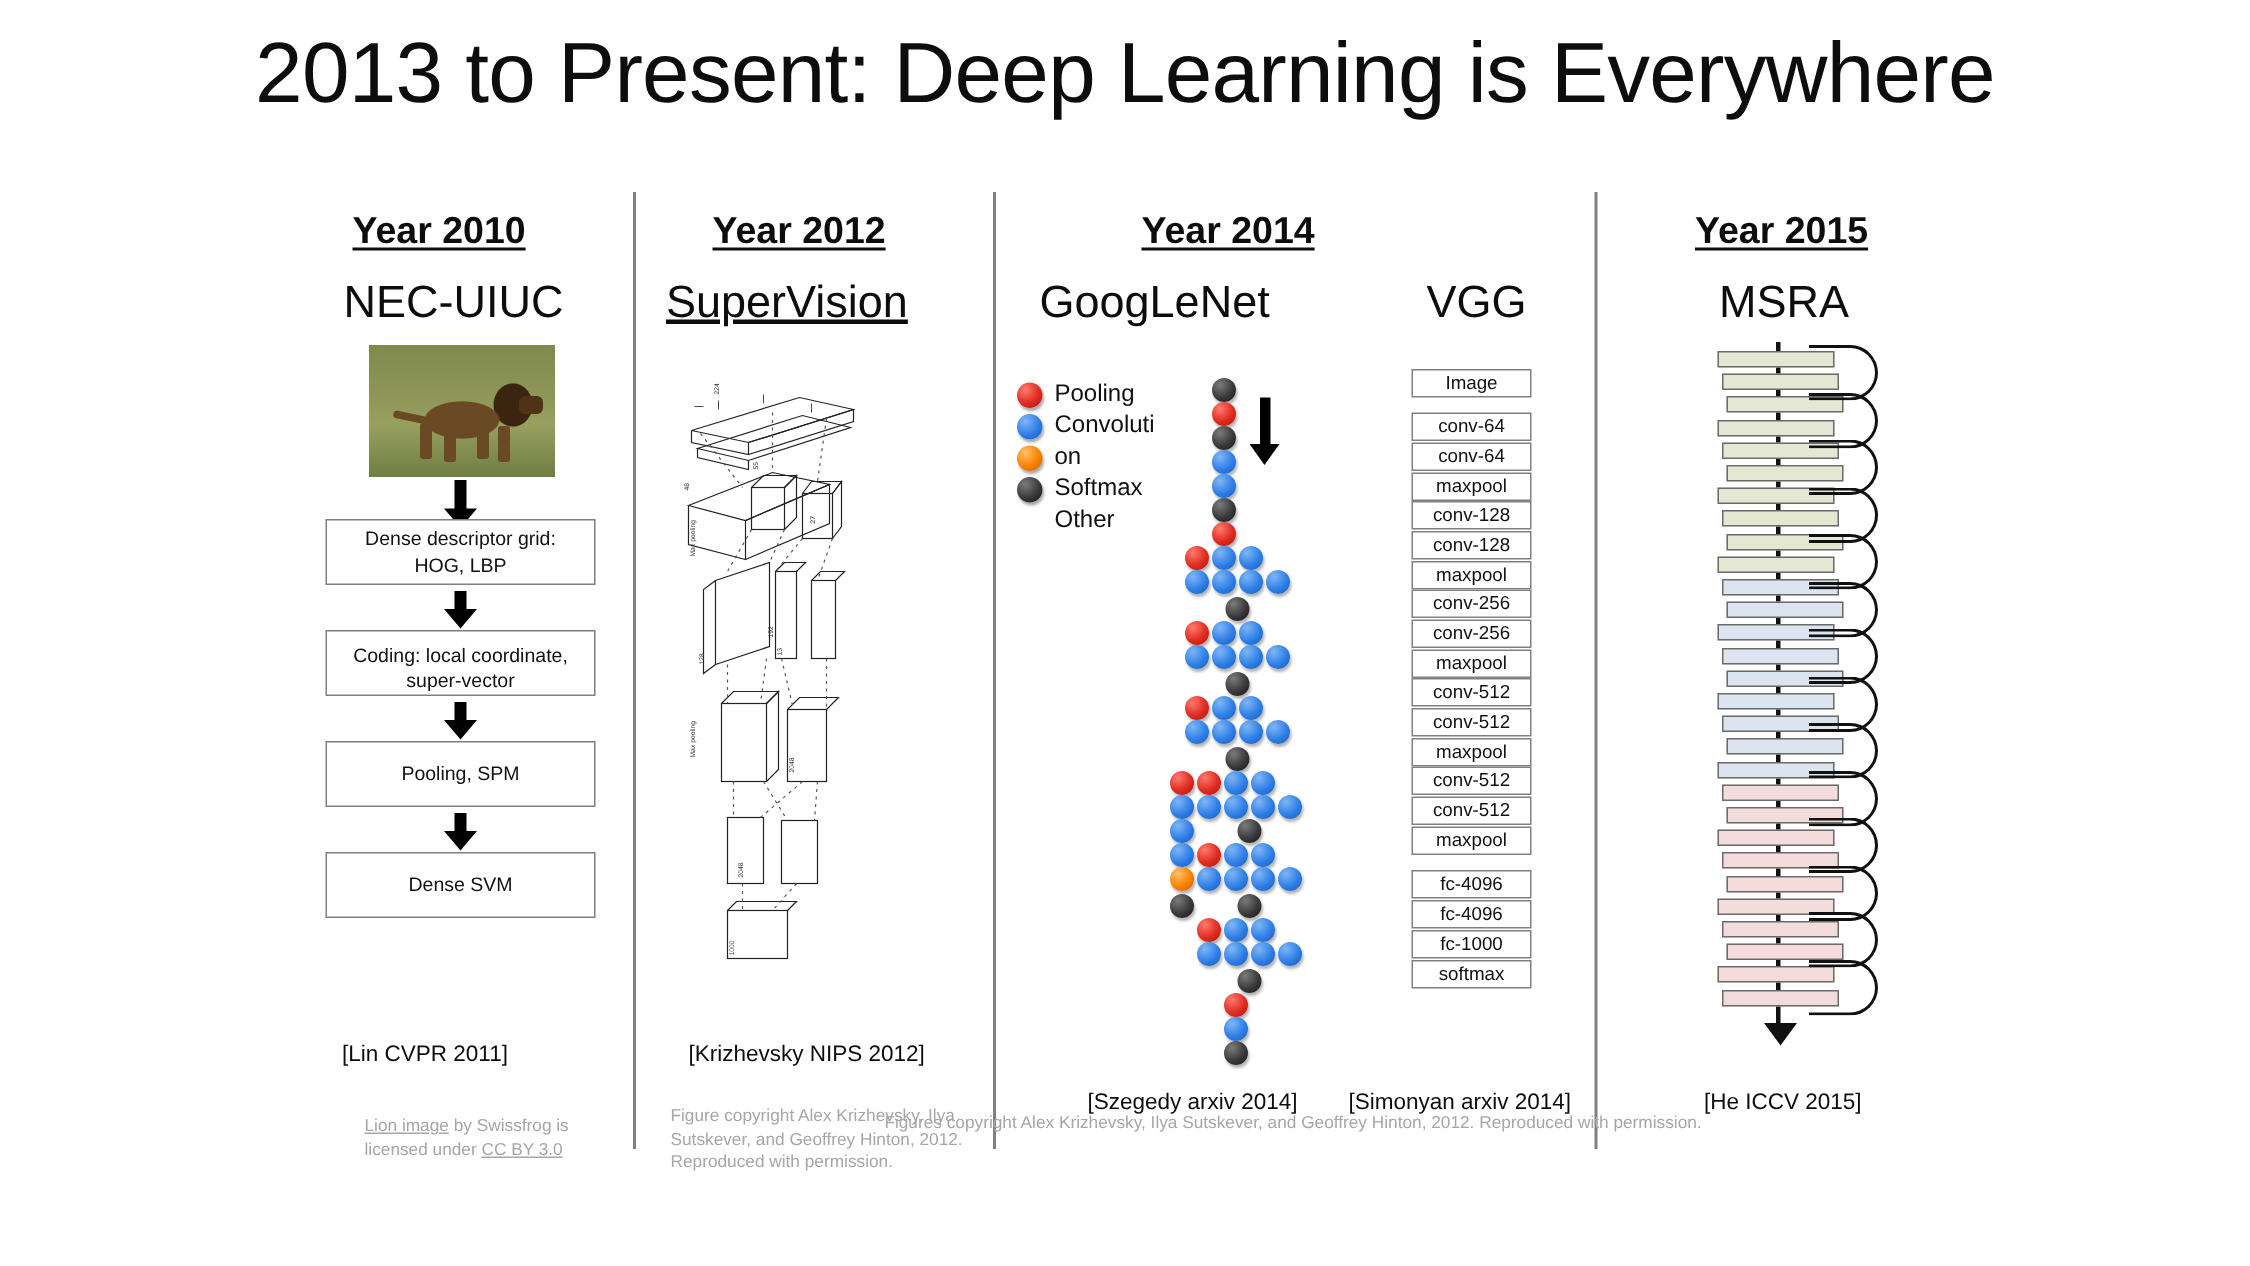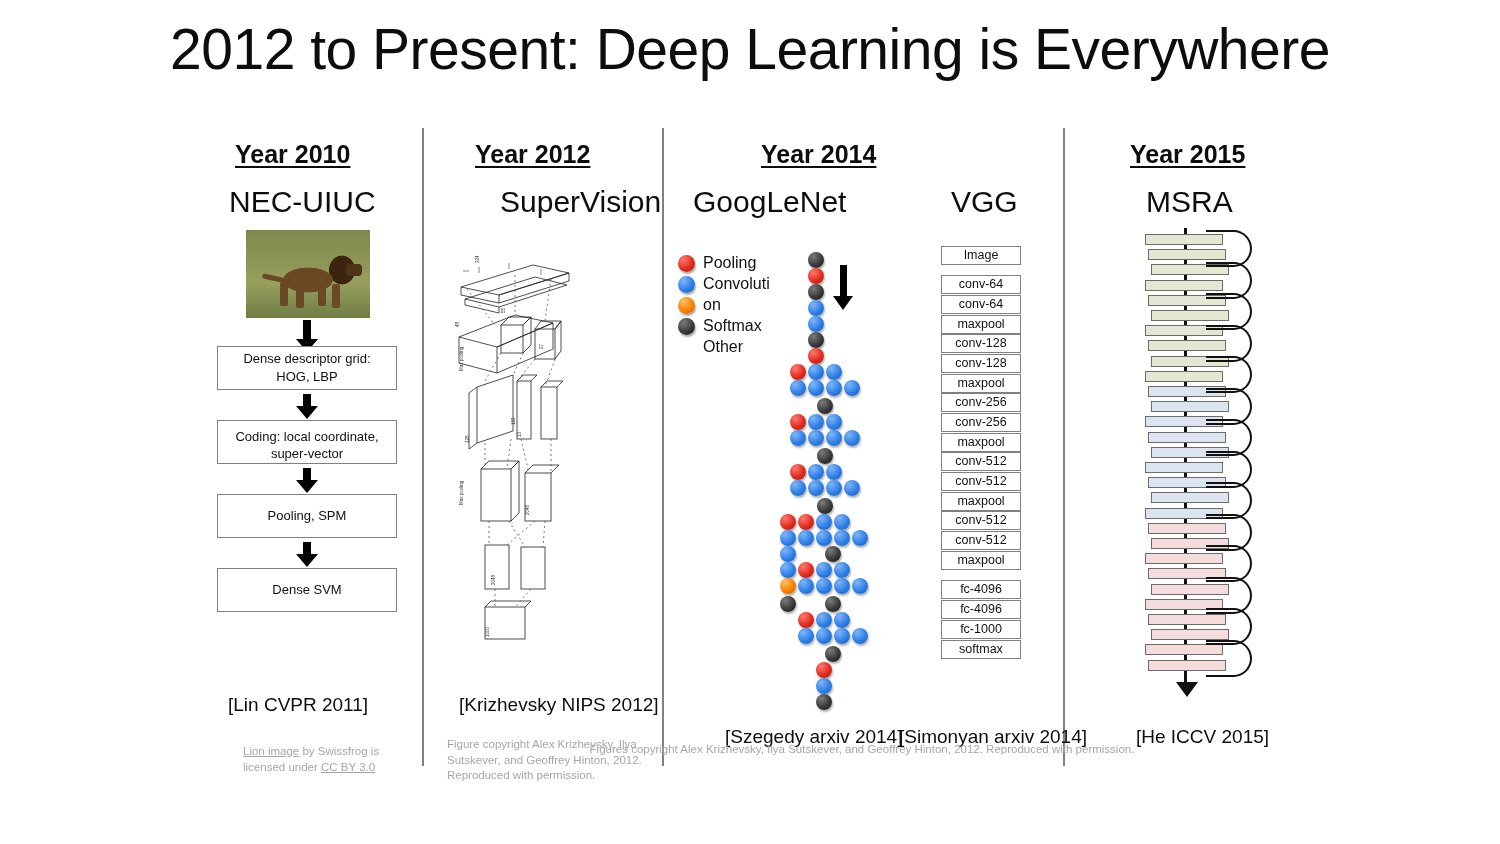--- a/index.html
+++ b/index.html
@@ -36,21 +36,21 @@
     text-underline-offset:3px;
     white-space:nowrap;
   }
   .netname{
     position:absolute;top:185px;
     font-size:30px;font-weight:400;color:#0d0d0d;
     white-space:nowrap;
   }
   .cite{
     position:absolute;
-    font-size:19px;color:#0d0d0d;white-space:nowrap;
+    font-size:15px;color:#0d0d0d;white-space:nowrap;
   }
 
   
   .lion{
     position:absolute;left:246px;top:230px;width:124px;height:88px;
     border:0;overflow:hidden;
     background:
       radial-gradient(ellipse 44px 22px at 62px 50px, #6a4a24 0%, #6a4a24 55%, rgba(0,0,0,0) 58%),
       radial-gradient(ellipse 18px 20px at 96px 40px, #3b2410 0%, #3b2410 70%, rgba(0,0,0,0) 74%),
       linear-gradient(#7e8a4c 0%, #8d9657 38%, #98a05e 60%, #6f7d44 100%);
@@ -146,21 +146,21 @@
   .footer .mid{position:absolute;left:0;width:1500px;top:12px;text-align:center;font-size:26px;}
   .footer .mid .pg{font-weight:bold;}
   .footer .date{position:absolute;right:40px;top:10px;font-size:29px;}
   .footer-accent{position:absolute;left:324px;bottom:52px;width:64px;height:4px;background:#c0696b;}
 </style>
 </head>
 <body>
 
 <div class="slide">
 
-  <div class="title">2012 to Present: Deep Learning is Everywhere</div>
+  <div class="title">2013 to Present: Deep Learning is Everywhere</div>
 
   <div class="divider" style="left:422px;top:128px;height:638px;"></div>
   <div class="divider" style="left:662px;top:128px;height:638px;"></div>
   <div class="divider" style="left:1063px;top:128px;height:638px;"></div>
 
   <div class="col">
     <div class="year" style="left:235px;">Year 2010</div>
     <div class="netname" style="left:229px;">NEC-UIUC</div>
 
     <div class="lion">
@@ -192,21 +192,21 @@
     <div class="arrowv" style="top:542px;height:13px;"></div>
     <div class="pbox" style="top:568px;height:44px;">
       <span>Dense SVM</span>
     </div>
 
     <div class="cite" style="left:228px;top:694px;">[Lin CVPR 2011]</div>
   </div>
 
   <div class="col">
     <div class="year" style="left:475px;">Year 2012</div>
-    <div class="netname" style="left:500px;">SuperVision</div>
+    <div class="netname" style="left:444px;text-decoration:underline;">SuperVision</div>
 
     <div class="alexnet">
       <svg viewBox="0 0 120 410" preserveAspectRatio="none">
         <g stroke="#222" stroke-width="0.8" fill="none">
 
           <path d="M6 32 L78 10 L114 18 L44 40 Z"></path>
           <path d="M6 32 L6 40 L44 48 L44 40"></path>
           <path d="M44 40 L114 18 L114 26 L44 48"></path>
           <path d="M10 44 L80 22 L112 30 L44 52 Z"></path>
           <path d="M10 44 L10 50 L44 58 L44 52"></path>

